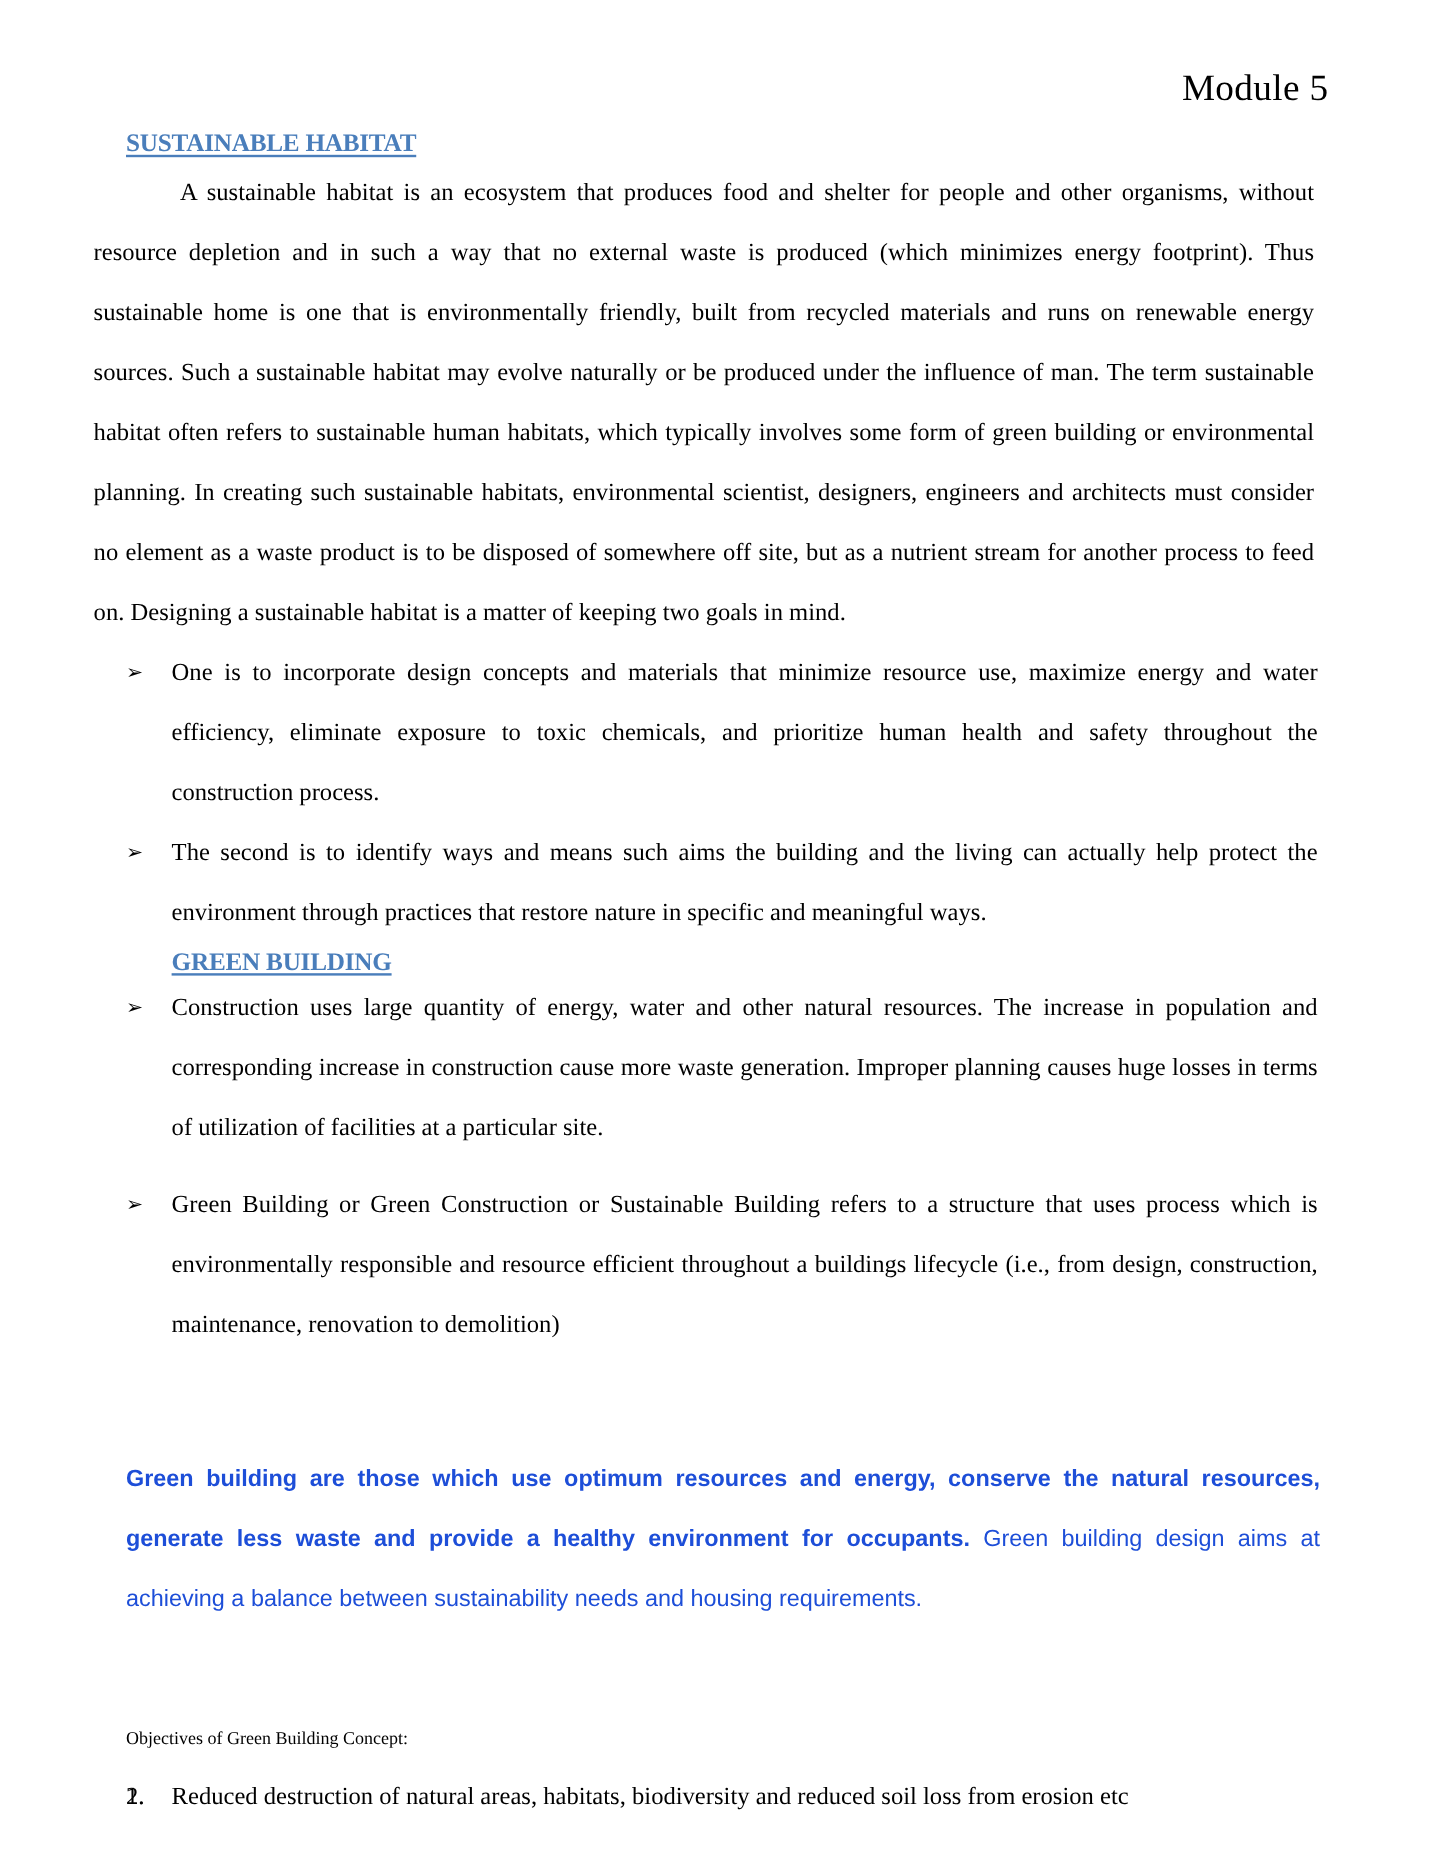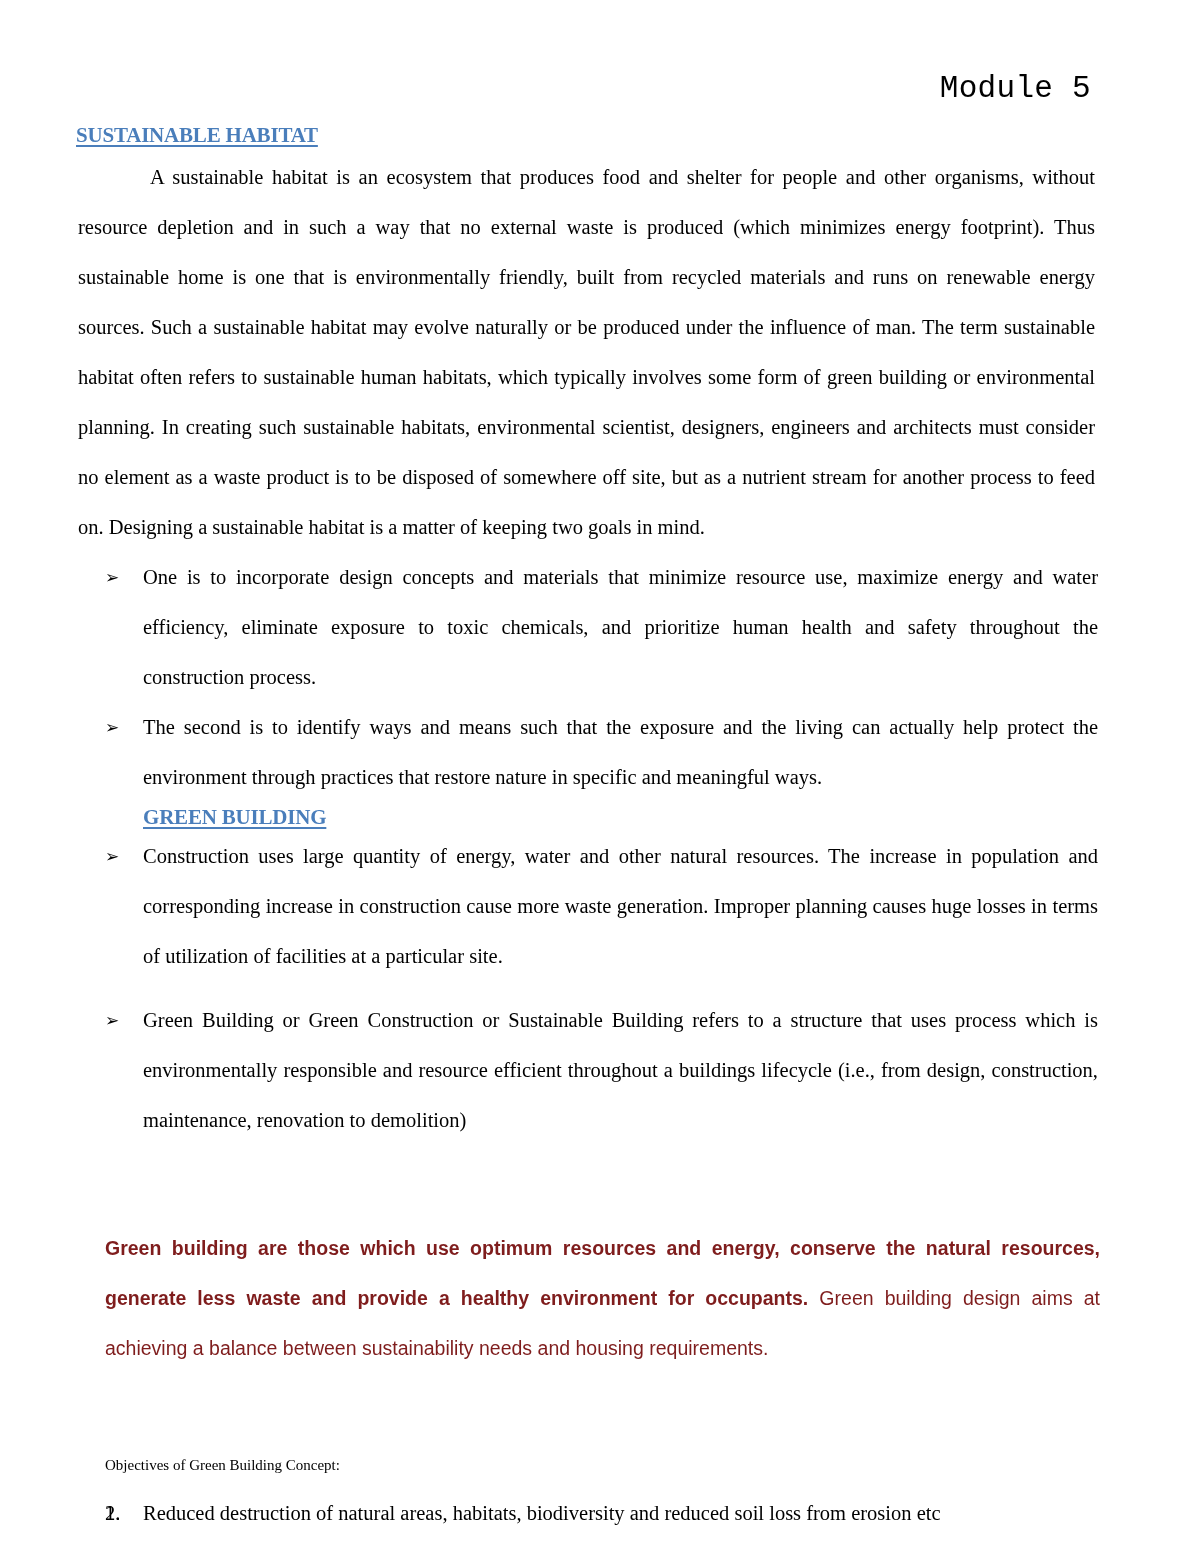--- a/index.html
+++ b/index.html
@@ -20,46 +20,46 @@
     position: relative;
     width: 1200px;
     min-height: 1553px;
     box-sizing: border-box;
     padding: 0;
     background: #ffffff;
   }
 
   
   .module-title {
-    font-family: Liberation Mono, monospace;
+    font-family: Liberation Serif, serif;
     font-size: 31px;
     font-weight: 400;
     color: #000000;
     text-align: right;
-    margin: 16px;
+    margin: 0;
     padding: 56px 93px 0 0;
     line-height: 1.1;
     letter-spacing: 0.3px;
   }
 
   
   .heading-blue {
     font-family: "Liberation Serif", "DejaVu Serif", serif;
     font-size: 21px;
     font-weight: bold;
     color: #4a7ebb;
     text-decoration: underline;
     text-underline-offset: 3px;
     letter-spacing: -0.2px;
     margin: 0;
     line-height: 1.25;
   }
 
   #sustainable-habitat-heading {
-    margin: 16px 0 0 76px;
+    margin: 16px 0 0 105px;
   }
 
   #green-building-heading {
     margin: 0 0 0 143px;
     padding-top: 2px;
   }
 
   
   .body-para {
     font-family: "Liberation Serif", "DejaVu Serif", serif;
@@ -106,21 +106,21 @@
 
   .gap-sm { height: 14px; }
 
   
   .sans-block {
     font-family: "Liberation Sans", "DejaVu Sans", sans-serif;
     font-size: 19.5px;
     line-height: 50px;
     text-align: justify;
     text-justify: inter-word;
-    color: #7f1d1d;
+    color: #1d4ed8;
     margin: 0 100px 0 105px;
   }
   .sans-block .strong {
     font-weight: bold;
   }
 
   
   #objectives-label {
     font-family: "Liberation Serif", "DejaVu Serif", serif;
     font-size: 15px;
@@ -165,21 +165,21 @@
 
   <p class="body-para" id="intro-paragraph">A sustainable habitat is an ecosystem that produces food and shelter for people and other organisms, without resource depletion and in such a way that no external waste is produced (which minimizes energy footprint). Thus sustainable home is one that is environmentally friendly, built from recycled materials and runs on renewable energy sources. Such a sustainable habitat may evolve naturally or be produced under the influence of man. The term sustainable habitat often refers to sustainable human habitats, which typically involves some form of green building or environmental planning. In creating such sustainable habitats, environmental scientist, designers, engineers and architects must consider no element as a waste product is to be disposed of somewhere off site, but as a nutrient stream for another process to feed on. Designing a sustainable habitat is a matter of keeping two goals in mind.</p>
 
   <ul class="arrow-list">
     <li class="arrow-item">
       <span class="bullet-glyph">➢</span>
       <span>One is to incorporate design concepts and materials that minimize resource use, maximize energy and water efficiency, eliminate exposure to toxic chemicals, and prioritize human health and safety throughout the construction process.</span>
     </li>
     <li class="arrow-item">
       <span class="bullet-glyph">➢</span>
-      <span>The second is to identify ways and means such that the exposure and the living can actually help protect the environment through practices that restore nature in specific and meaningful ways.</span>
+      <span>The second is to identify ways and means such aims the building and the living can actually help protect the environment through practices that restore nature in specific and meaningful ways.</span>
     </li>
   </ul>
 
   <h2 class="heading-blue" id="green-building-heading">GREEN BUILDING</h2>
 
   <ul class="arrow-list">
     <li class="arrow-item">
       <span class="bullet-glyph">➢</span>
       <span>Construction uses large quantity of energy, water and other natural resources. The increase in population and corresponding increase in construction cause more waste generation. Improper planning causes huge losses in terms of utilization of facilities at a particular site.</span>
     </li>

